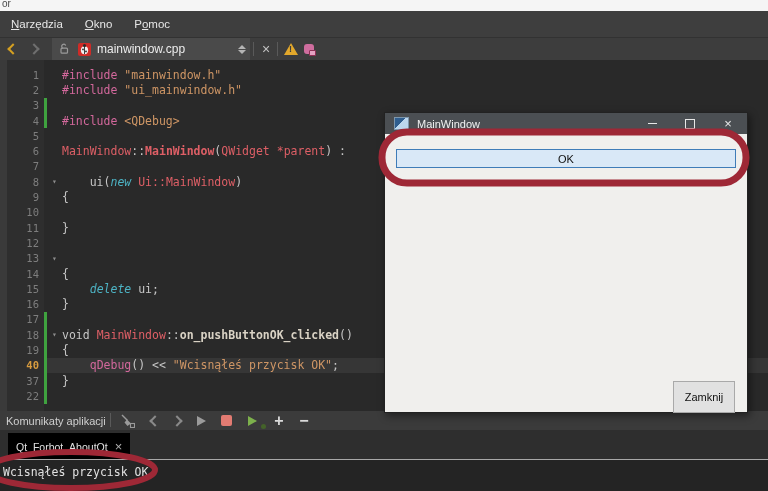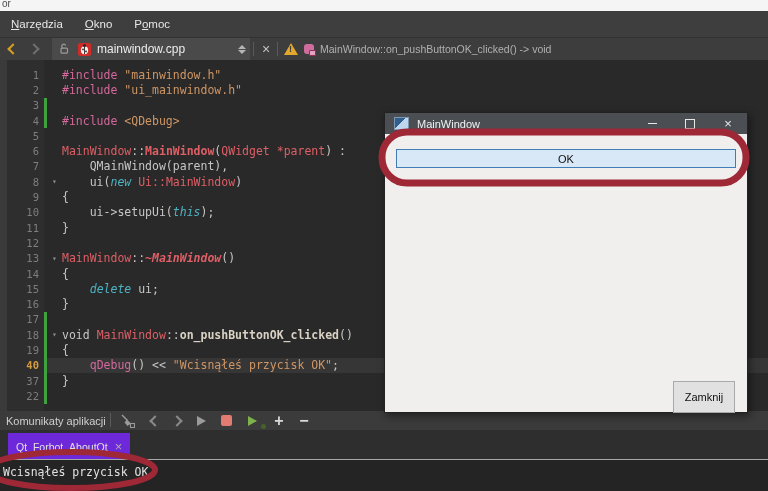--- a/index.html
+++ b/index.html
@@ -79,21 +79,21 @@
   .bt-label{position:absolute;left:6px;top:0;height:19px;display:flex;align-items:center;color:#cfcfcf;font-size:11px;}
   .bti{position:absolute;top:0;height:19px;display:flex;align-items:center;justify-content:center;}
   .play{width:0;height:0;border-top:5.5px solid transparent;border-bottom:5.5px solid transparent;border-left:9px solid #9b9b9b;}
   .play.green{border-left-color:#7db14c;position:relative;}
   .gear-dot{position:absolute;left:4px;top:3px;width:5px;height:5px;border-radius:50%;background:#44632a;}
   .stop{width:11px;height:11px;background:#e27b72;border-radius:2px;}
   .pm{color:#dadada;font-size:16px;line-height:1;font-weight:bold;}
   .bchev{display:inline-block;width:6px;height:6px;border-left:2px solid #8a8a8a;border-bottom:2px solid #8a8a8a;}
 
   .bt-tabs{position:absolute;left:0;top:430px;width:768px;height:30px;background:#2e2e2e;z-index:5;}
-  .bt-tab{position:absolute;left:8px;top:3px;height:27px;background:#6d28d9;display:flex;align-items:center;
+  .bt-tab{position:absolute;left:8px;top:3px;height:27px;background:#000000;display:flex;align-items:center;
     padding:0 8px;color:#e0e0e0;font-size:10.5px;gap:7px;}
   .bt-tab .xmark{font-size:13px;color:#b0b0b0;}
   .hsep{position:absolute;left:0;top:459px;width:768px;height:1px;background:#a8a8a8;z-index:6;}
 
   .output{position:absolute;left:0;top:460px;width:768px;height:31px;background:#242424;z-index:5;}
   .out-text{position:absolute;left:3px;top:5px;color:#e2e2e2;font-size:11.5px;
     font-family:"DejaVu Sans Mono",monospace;white-space:pre;}
 
   
   .svg-ic{display:flex;align-items:center;justify-content:center;}
@@ -151,21 +151,20 @@
     <div class="tbi" style="left:258px;width:16px;">
       <span class="xmark">×</span>
     </div>
     <span class="vsep" style="left:277px;"></span>
     <div class="tbi" style="left:283px;width:16px;">
       <span class="warn"></span>
     </div>
     <div class="tbi" style="left:303px;width:12px;">
       <span class="method-ic"></span>
     </div>
-    <div class="symbol-label">MainWindow::on_pushButtonOK_clicked() -&gt; void</div>
   </div>
 
   <div class="editor">
     <div class="left-strip"></div>
     <div class="gutter-col"></div>
     <div id="code-lines">
         <div class="crow">
           <span class="lnum">1</span>
           <span class="chg"></span>
           <span class="fold"></span>
@@ -198,57 +197,54 @@
         <div class="crow">
           <span class="lnum">6</span>
           <span class="chg"></span>
           <span class="fold"></span>
           <span class="ctext"><span class="tk-ty">MainWindow</span><span class="tk-pl">::</span><span class="tk-tyb">MainWindow</span><span class="tk-pl">(</span><span class="tk-ty">QWidget</span><span class="tk-pl"> </span><span class="tk-ty">*parent</span><span class="tk-pl">) :</span></span>
         </div>
         <div class="crow">
           <span class="lnum">7</span>
           <span class="chg"></span>
           <span class="fold"></span>
-          <span class="ctext"><span class="tk-pl">    QMainWindow(parent),</span></span>
         </div>
         <div class="crow">
           <span class="lnum">8</span>
           <span class="chg"></span>
           <span class="fold">▾</span>
           <span class="ctext"><span class="tk-pl">    ui(</span><span class="tk-kw">new</span><span class="tk-pl"> </span><span class="tk-ty">Ui::MainWindow</span><span class="tk-pl">)</span></span>
         </div>
         <div class="crow">
           <span class="lnum">9</span>
           <span class="chg"></span>
           <span class="fold"></span>
           <span class="ctext"><span class="tk-pl">{</span></span>
         </div>
         <div class="crow">
           <span class="lnum">10</span>
           <span class="chg"></span>
           <span class="fold"></span>
-          <span class="ctext"><span class="tk-pl">    ui-&gt;setupUi(</span><span class="tk-kw">this</span><span class="tk-pl">);</span></span>
         </div>
         <div class="crow">
           <span class="lnum">11</span>
           <span class="chg"></span>
           <span class="fold"></span>
           <span class="ctext"><span class="tk-pl">}</span></span>
         </div>
         <div class="crow">
           <span class="lnum">12</span>
           <span class="chg"></span>
           <span class="fold"></span>
           <span class="ctext"></span>
         </div>
         <div class="crow">
           <span class="lnum">13</span>
           <span class="chg"></span>
           <span class="fold">▾</span>
-          <span class="ctext"><span class="tk-ty">MainWindow</span><span class="tk-pl">::</span><span class="tk-tybi">~MainWindow</span><span class="tk-pl">()</span></span>
         </div>
         <div class="crow">
           <span class="lnum">14</span>
           <span class="chg"></span>
           <span class="fold"></span>
           <span class="ctext"><span class="tk-pl">{</span></span>
         </div>
         <div class="crow">
           <span class="lnum">15</span>
           <span class="chg"></span>

